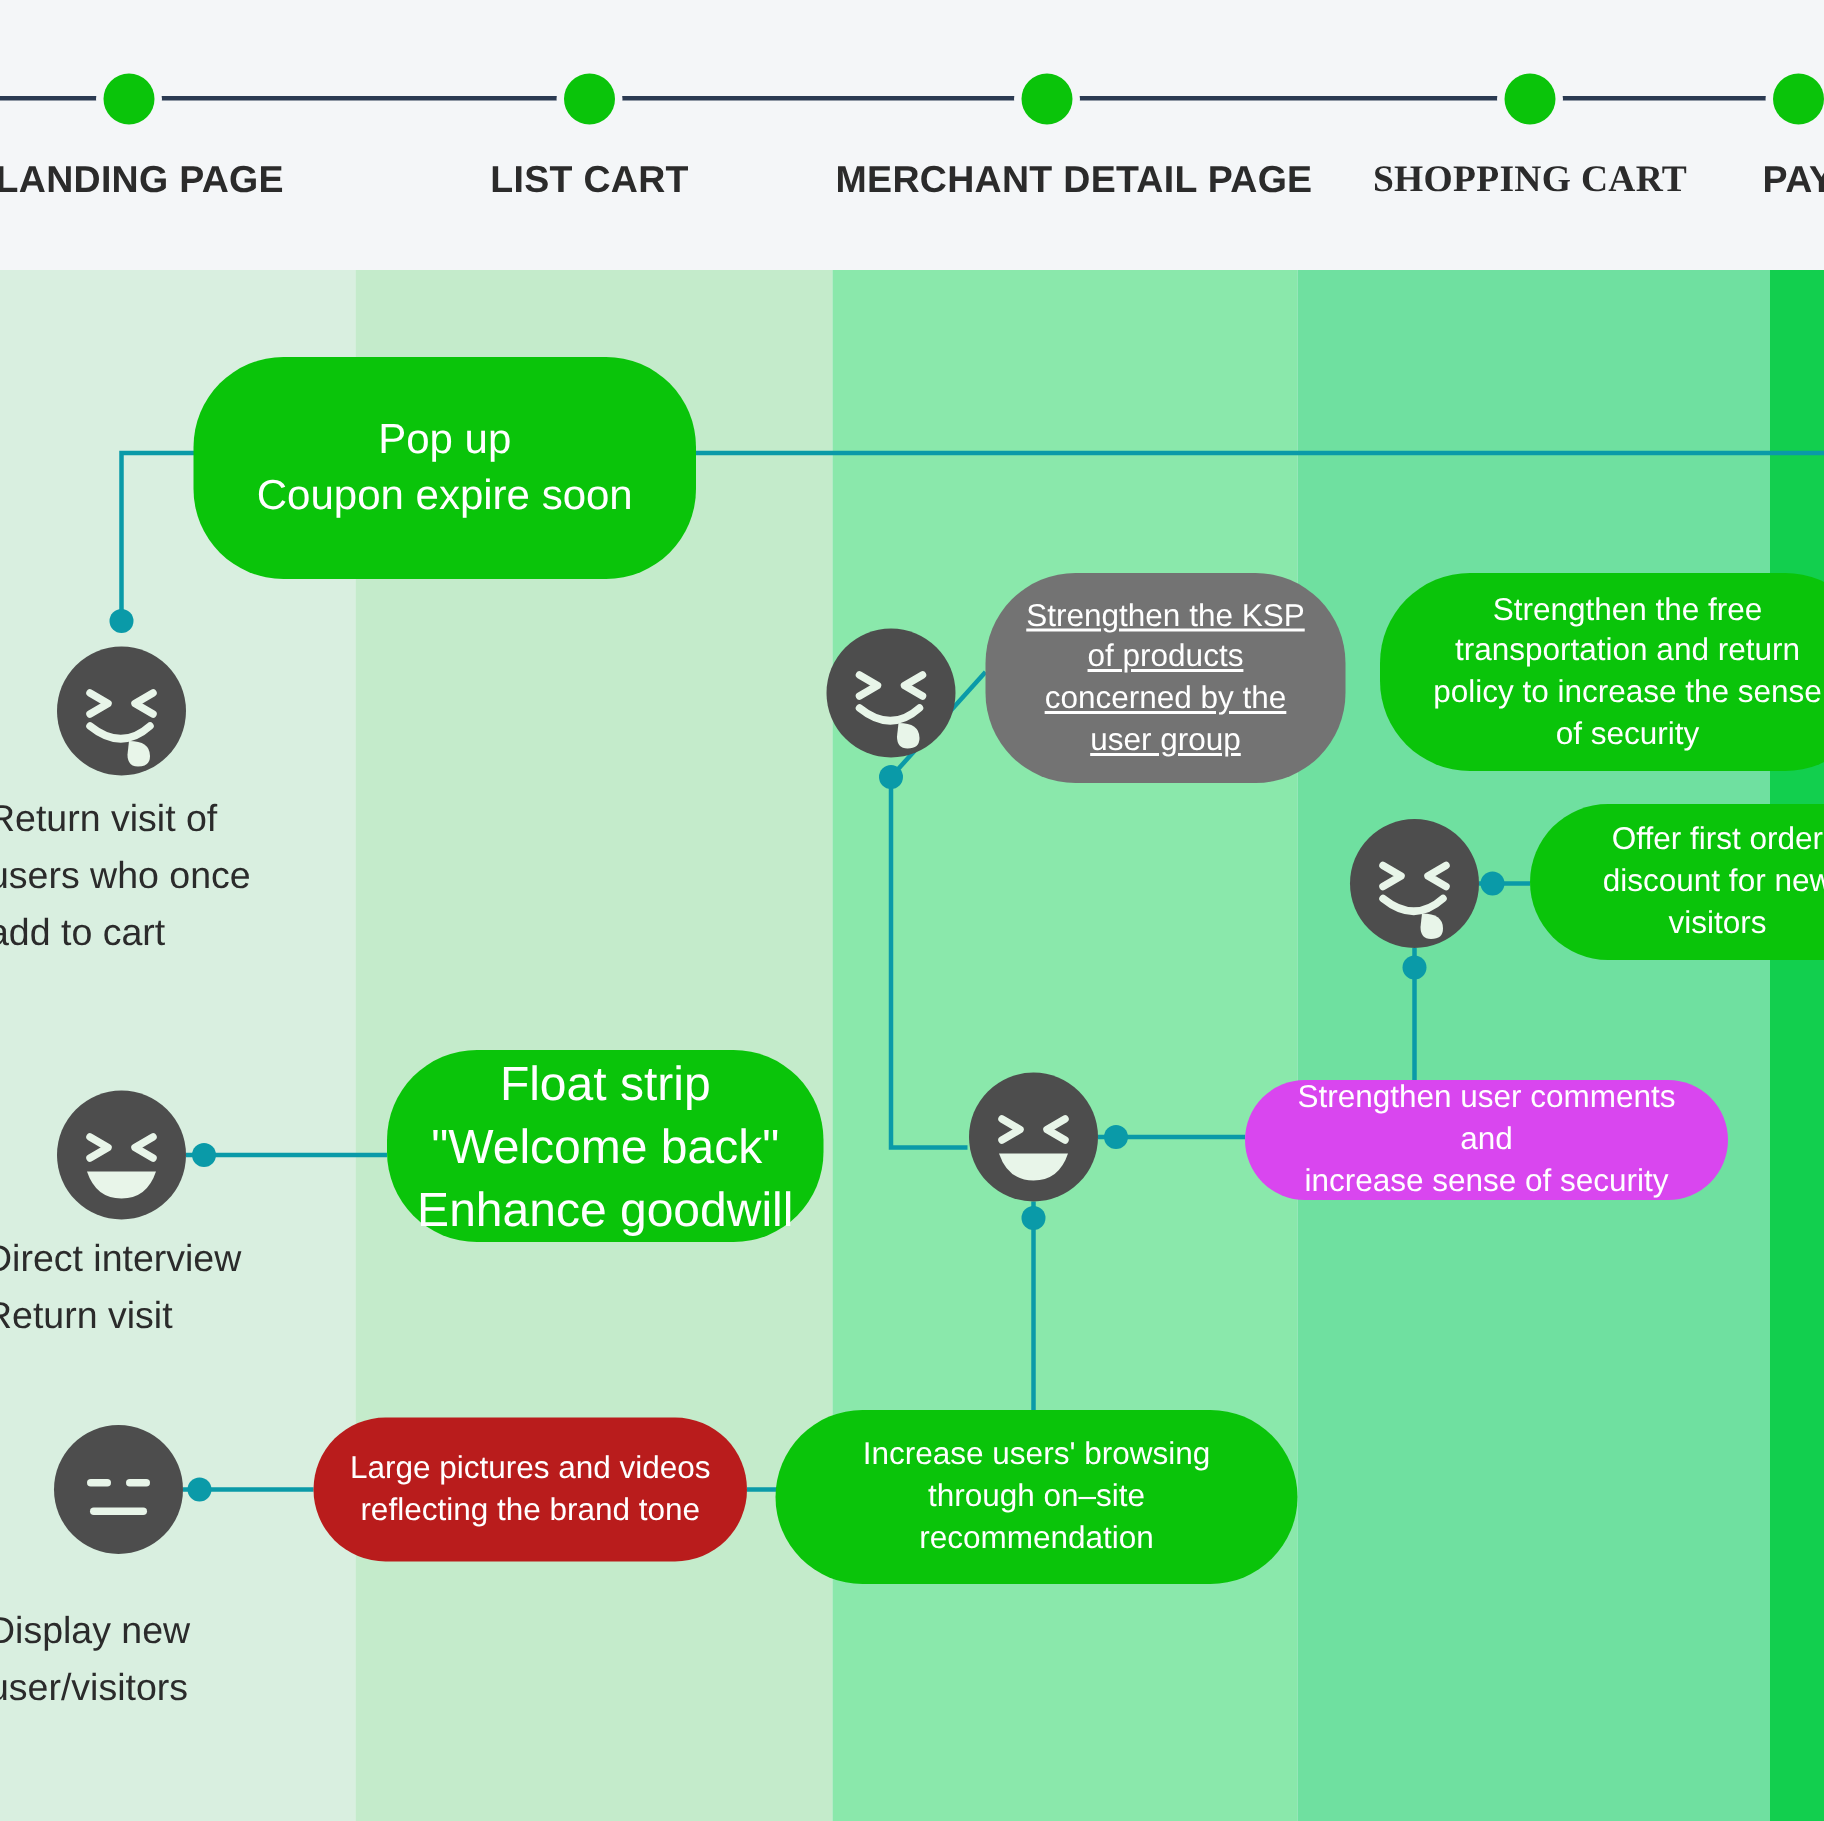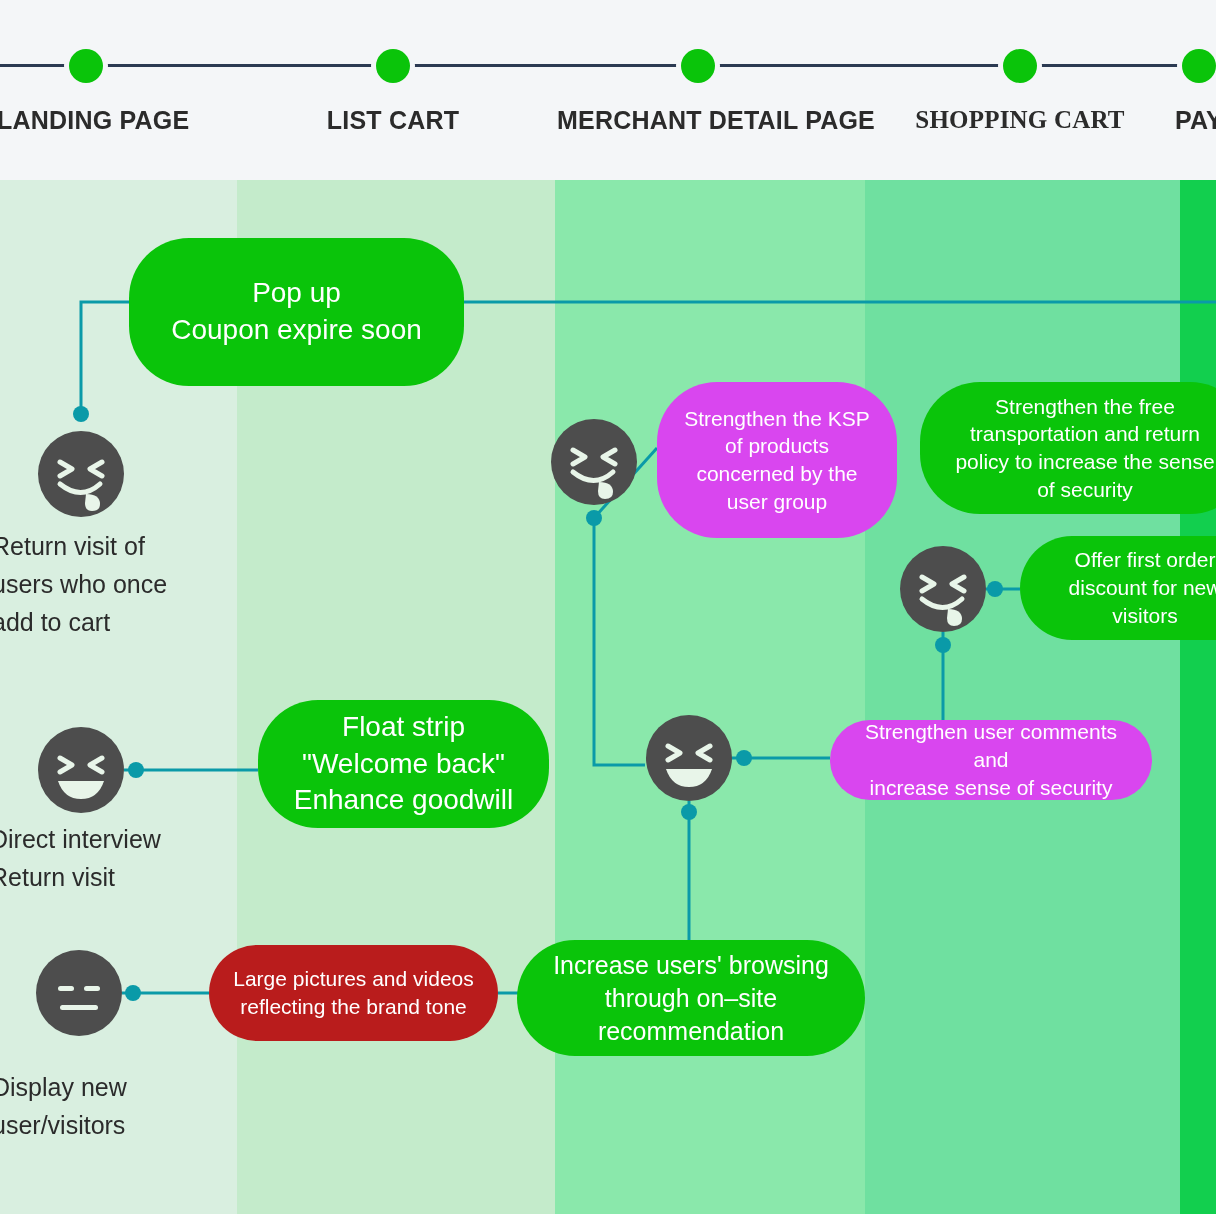--- a/index.html
+++ b/index.html
@@ -116,39 +116,39 @@
           <path d="M22 31 L34 38 L22 45" fill="none" stroke="#e8f5e9" stroke-width="5" stroke-linecap="round" stroke-linejoin="round"></path>
           <path d="M64 31 L52 38 L64 45" fill="none" stroke="#e8f5e9" stroke-width="5" stroke-linecap="round" stroke-linejoin="round"></path>
           <path d="M20 54 Q43 54 66 54 Q60 72 43 72 Q26 72 20 54 Z" fill="#e8f5e9"></path>
         </svg>
       </div>
     </div>
 
   <div id="nodes-layer">
       <div class="pill" style="left: 129px; top: 238px; width: 335px; height: 148px; font-size: 28px; background: rgb(10, 196, 10);">Pop up
 Coupon expire soon</div>
-      <div class="pill" style="left: 657px; top: 382px; width: 240px; height: 156px; font-size: 21px; background: #d946ef;">Strengthen the KSP
+      <div class="pill" style="left: 657px; top: 382px; width: 240px; height: 140px; font-size: 21px; background: #737373; text-decoration: underline;">Strengthen the KSP
 of products
 concerned by the
 user group</div>
       <div class="pill" style="left: 920px; top: 382px; width: 330px; height: 132px; font-size: 21px; background: rgb(10, 196, 10);">Strengthen the free
 transportation and return
 policy to increase the sense
 of security</div>
       <div class="pill" style="left: 1020px; top: 536px; width: 250px; height: 104px; font-size: 21px; background: rgb(10, 196, 10);">Offer first order
 discount for new
 visitors</div>
-      <div class="pill" style="left: 258px; top: 700px; width: 291px; height: 128px; font-size: 28px; background: rgb(10, 196, 10);">Float strip
+      <div class="pill" style="left: 258px; top: 700px; width: 291px; height: 128px; font-size: 32px; background: rgb(10, 196, 10);">Float strip
 "Welcome back"
 Enhance goodwill</div>
       <div class="pill" style="left: 830px; top: 720px; width: 322px; height: 80px; font-size: 21px; background: #d946ef;">Strengthen user comments and
 increase sense of security</div>
       <div class="pill" style="left: 209px; top: 945px; width: 289px; height: 96px; font-size: 21px; background: #b91c1c;">Large pictures and videos
 reflecting the brand tone</div>
-      <div class="pill" style="left: 517px; top: 940px; width: 348px; height: 116px; font-size: 25px; background: rgb(10, 196, 10);">Increase users' browsing
+      <div class="pill" style="left: 517px; top: 940px; width: 348px; height: 116px; font-size: 21px; background: rgb(10, 196, 10);">Increase users' browsing
 through on–site
 recommendation</div>
     </div>
 
   <div id="captions-layer">
       <div class="caption" style="left: -8px; top: 527px;">Return visit of
 users who once
 add to cart</div>
       <div class="caption" style="left: -10px; top: 820px;">Direct interview
 Return visit</div>

